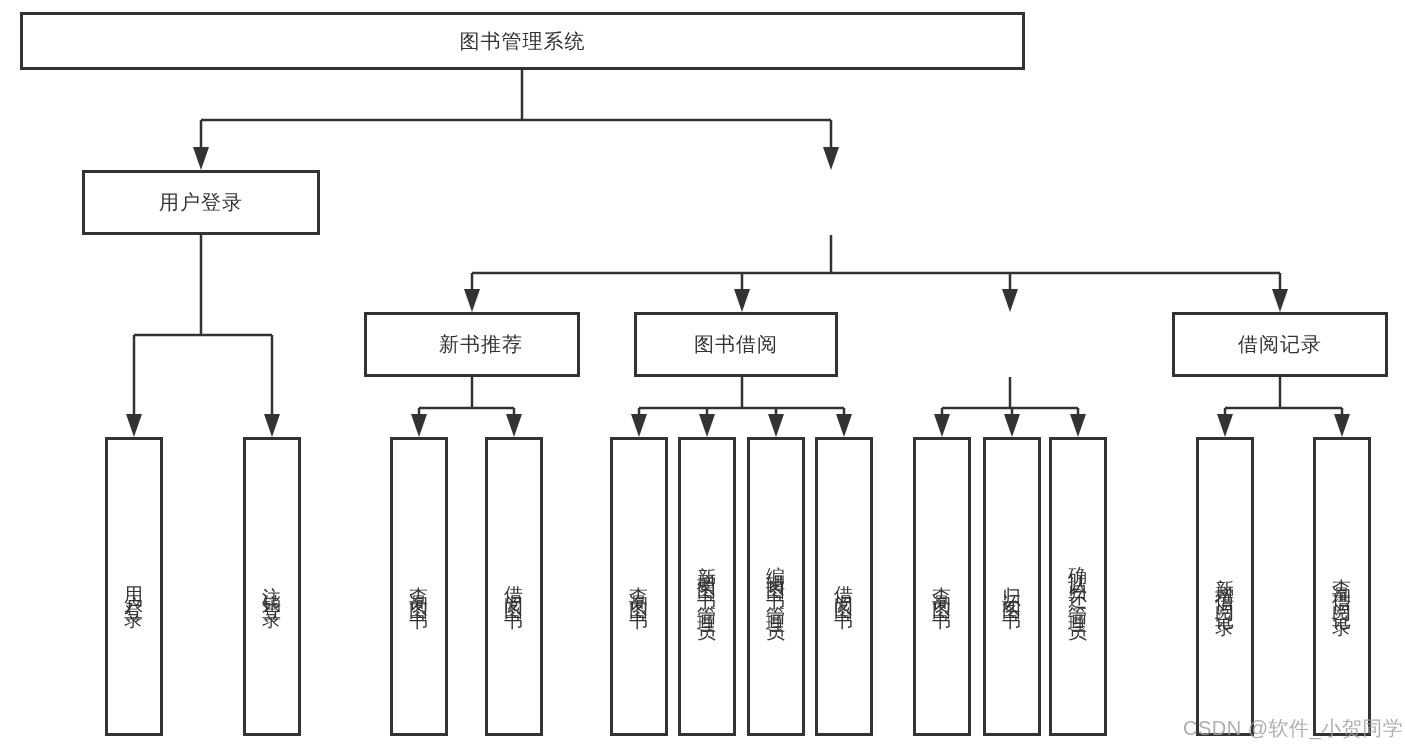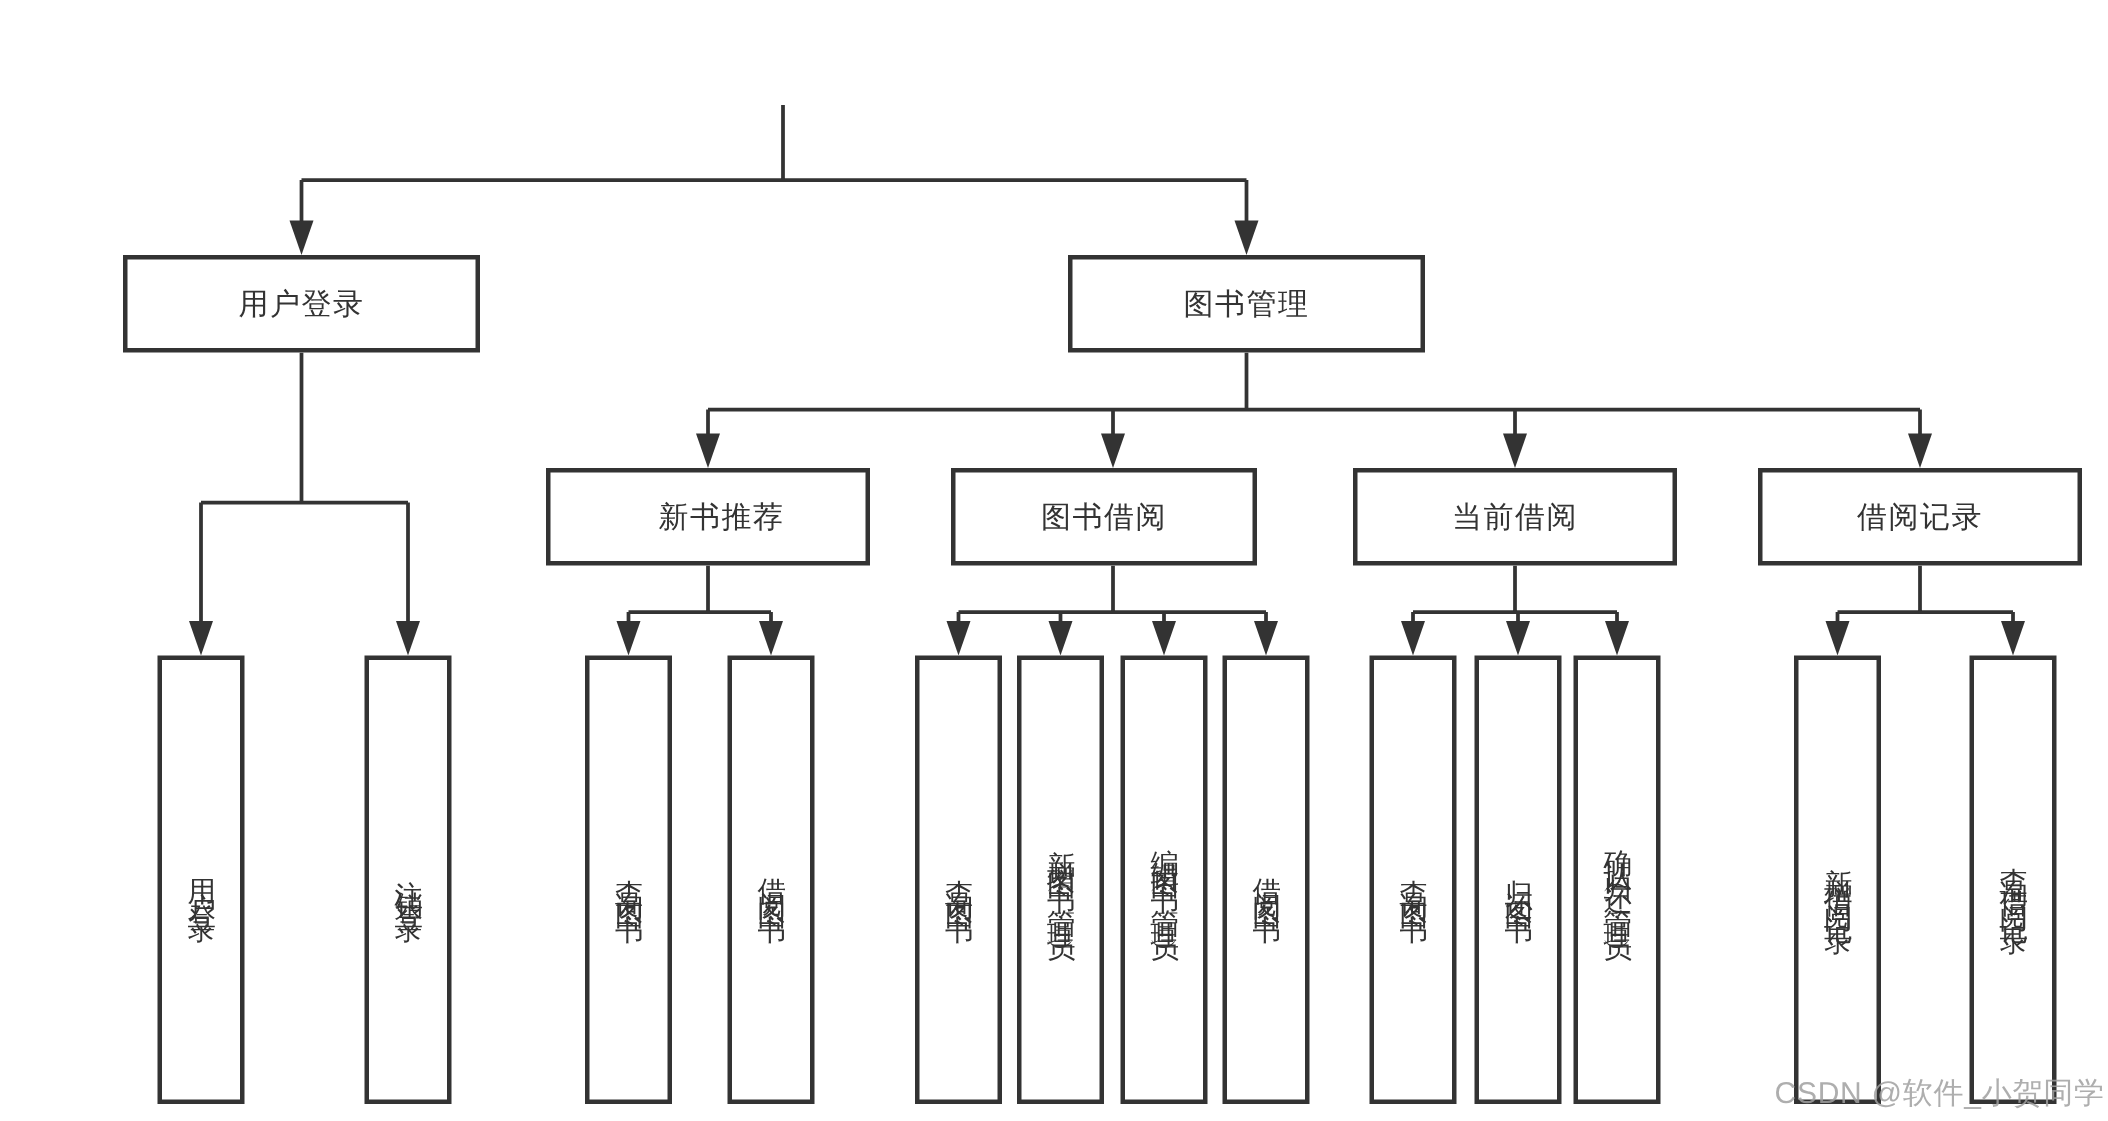--- a/index.html
+++ b/index.html
@@ -82,27 +82,26 @@
       <polygon points="1004,414 1020,414 1012,437"></polygon>
       <polygon points="1070,414 1086,414 1078,437"></polygon>
     </g>
     <g>
       <path d="M1280,377 V408 M1225,408 H1342 M1225,408 V416 M1342,408 V416"></path>
       <polygon points="1217,414 1233,414 1225,437"></polygon>
       <polygon points="1334,414 1350,414 1342,437"></polygon>
     </g>
   </svg>
 
+  <div class="node h-node" style="left:20px;top:12px;width:1005px;height:58px;">图书管理系统</div>
 
   <div class="node h-node" style="left:82px;top:170px;width:238px;height:65px;">用户登录</div>
-  <div class="node h-node" style="left:712px;top:170px;width:238px;height:65px;">图书管理</div>
 
   <div class="node h-node" style="left:364px;top:312px;width:216px;height:65px;padding-left:18px;">新书推荐</div>
   <div class="node h-node" style="left:634px;top:312px;width:204px;height:65px;">图书借阅</div>
-  <div class="node h-node" style="left:902px;top:312px;width:216px;height:65px;">当前借阅</div>
   <div class="node h-node" style="left:1172px;top:312px;width:216px;height:65px;">借阅记录</div>
 
   <div class="node leaf" style="left:105px;">用户登录</div>
   <div class="node leaf" style="left:243px;">注销登录</div>
   <div class="node leaf" style="left:390px;">查询图书</div>
   <div class="node leaf" style="left:485px;">借阅图书</div>
   <div class="node leaf" style="left:610px;">查询图书</div>
   <div class="node leaf" style="left:678px;">新增图书（管理员）</div>
   <div class="node leaf" style="left:747px;">编辑图书（管理员）</div>
   <div class="node leaf" style="left:815px;">借阅图书</div>

